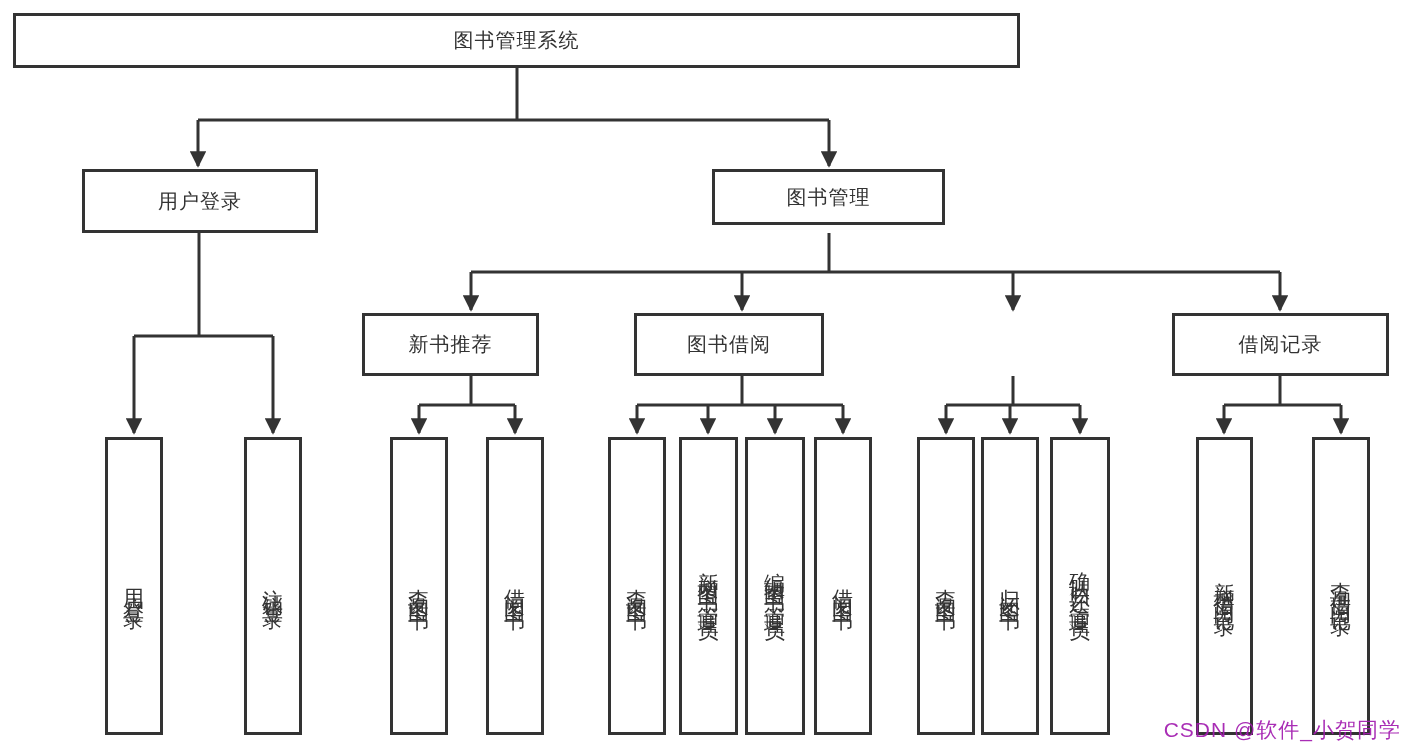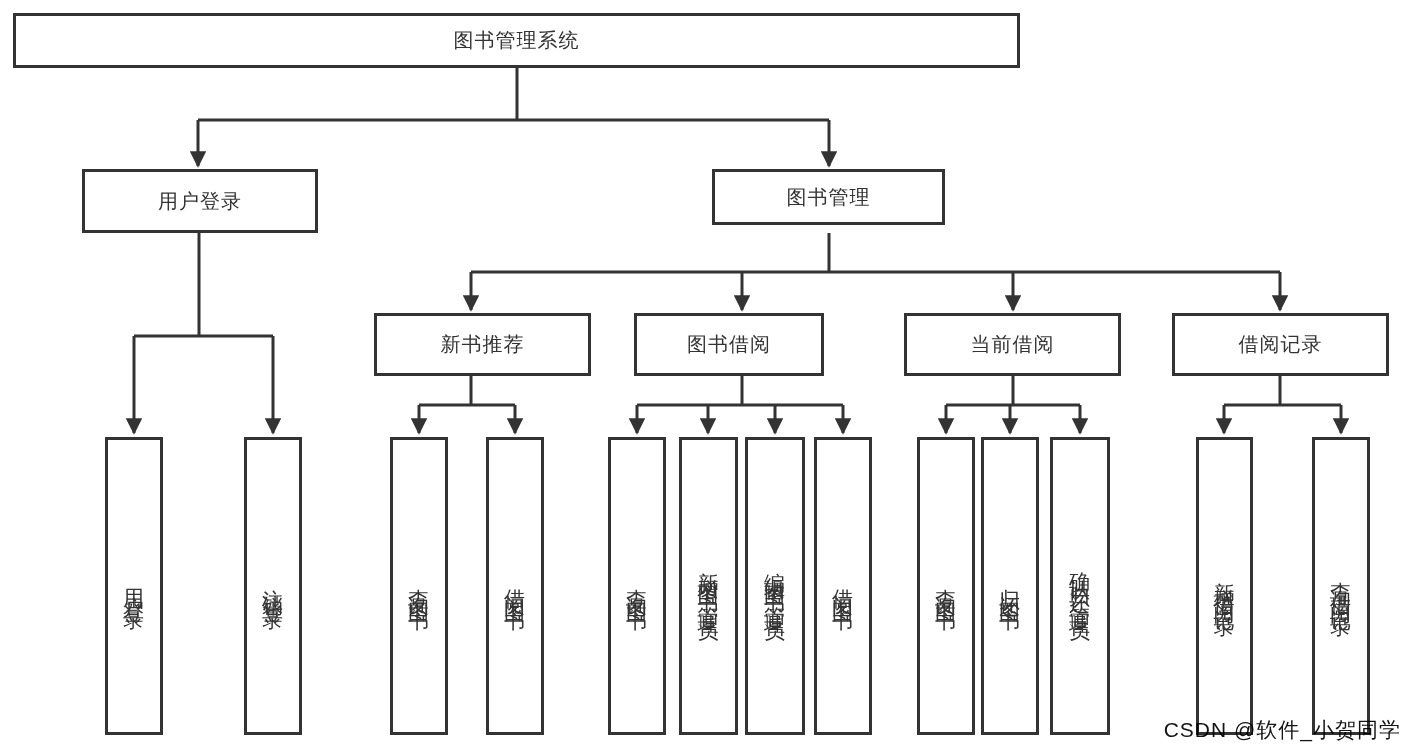--- a/index.html
+++ b/index.html
@@ -20,21 +20,21 @@
     writing-mode:vertical-rl; text-orientation:mixed;
     font-size:21px; letter-spacing:7px; line-height:1;
     white-space:nowrap;
   }
   
   .n-root { left:13px; top:13px; width:1007px; height:55px; }
   
   .n-l2-0 { left:82px;  top:169px; width:236px; height:64px; }
   .n-l2-1 { left:712px; top:169px; width:233px; height:56px; }
   
-  .n-l3-0 { left:374px;  top:313px; width:217px; height:63px; }
+  .n-l3-0 { left:362px;  top:313px; width:177px; height:63px; }
   .n-l3-1 { left:634px;  top:313px; width:190px; height:63px; }
   .n-l3-2 { left:904px;  top:313px; width:217px; height:63px; }
   .n-l3-3 { left:1172px; top:313px; width:217px; height:63px; }
   
   .leaf { top:437px; height:298px; }
   .lf-0  { left:105px;  width:58px; }
   .lf-1  { left:244px;  width:58px; }
   .lf-2  { left:390px;  width:58px; }
   .lf-3  { left:486px;  width:58px; }
   .lf-4  { left:608px;  width:58px; }
@@ -42,21 +42,21 @@
   .lf-6  { left:745px;  width:60px; }
   .lf-7  { left:814px;  width:58px; }
   .lf-8  { left:917px;  width:58px; }
   .lf-9  { left:981px;  width:58px; }
   .lf-10 { left:1050px; width:60px; }
   .lf-11 { left:1196px; width:57px; }
   .lf-12 { left:1312px; width:58px; }
   .watermark {
     position:absolute; right:4px; top:716px;
     font-size:21px; letter-spacing:1px;
-    color:#000000; opacity:0.92; z-index:5; white-space:nowrap;
+    color:#a21caf; opacity:0.92; z-index:5; white-space:nowrap;
   }
 </style>
 </head>
 <body>
 
 <div class="canvas">
 
   <svg class="connectors" viewBox="0 0 1405 747" fill="none">
     <defs>
       <marker id="arrow" viewBox="0 0 10 10" refX="9" refY="5" markerWidth="6.5" markerHeight="5.5" orient="auto">
@@ -110,23 +110,20 @@
   <div class="box n-l2-1">
     <span class="h-label">图书管理</span>
   </div>
 
   <div class="box n-l3-0">
     <span class="h-label">新书推荐</span>
   </div>
   <div class="box n-l3-1">
     <span class="h-label">图书借阅</span>
   </div>
-  <div class="box n-l3-2">
-    <span class="h-label">当前借阅</span>
-  </div>
   <div class="box n-l3-3">
     <span class="h-label">借阅记录</span>
   </div>
 
   <div class="box leaf lf-0">
     <span class="v-label">用户登录</span>
   </div>
   <div class="box leaf lf-1">
     <span class="v-label">注销登录</span>
   </div>

